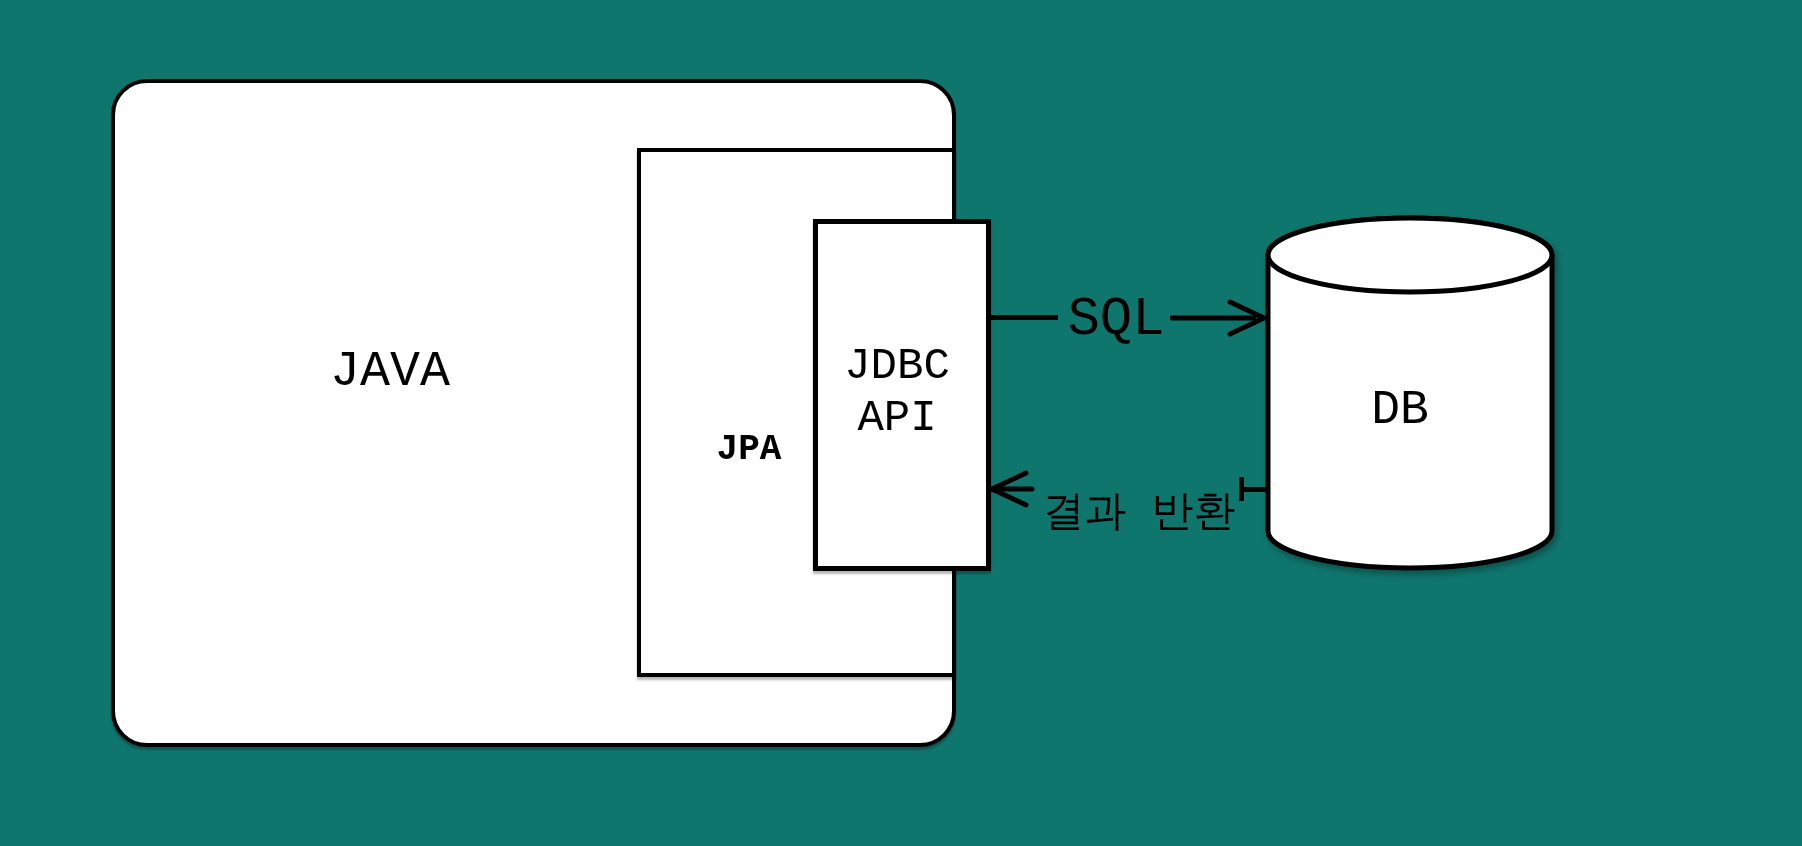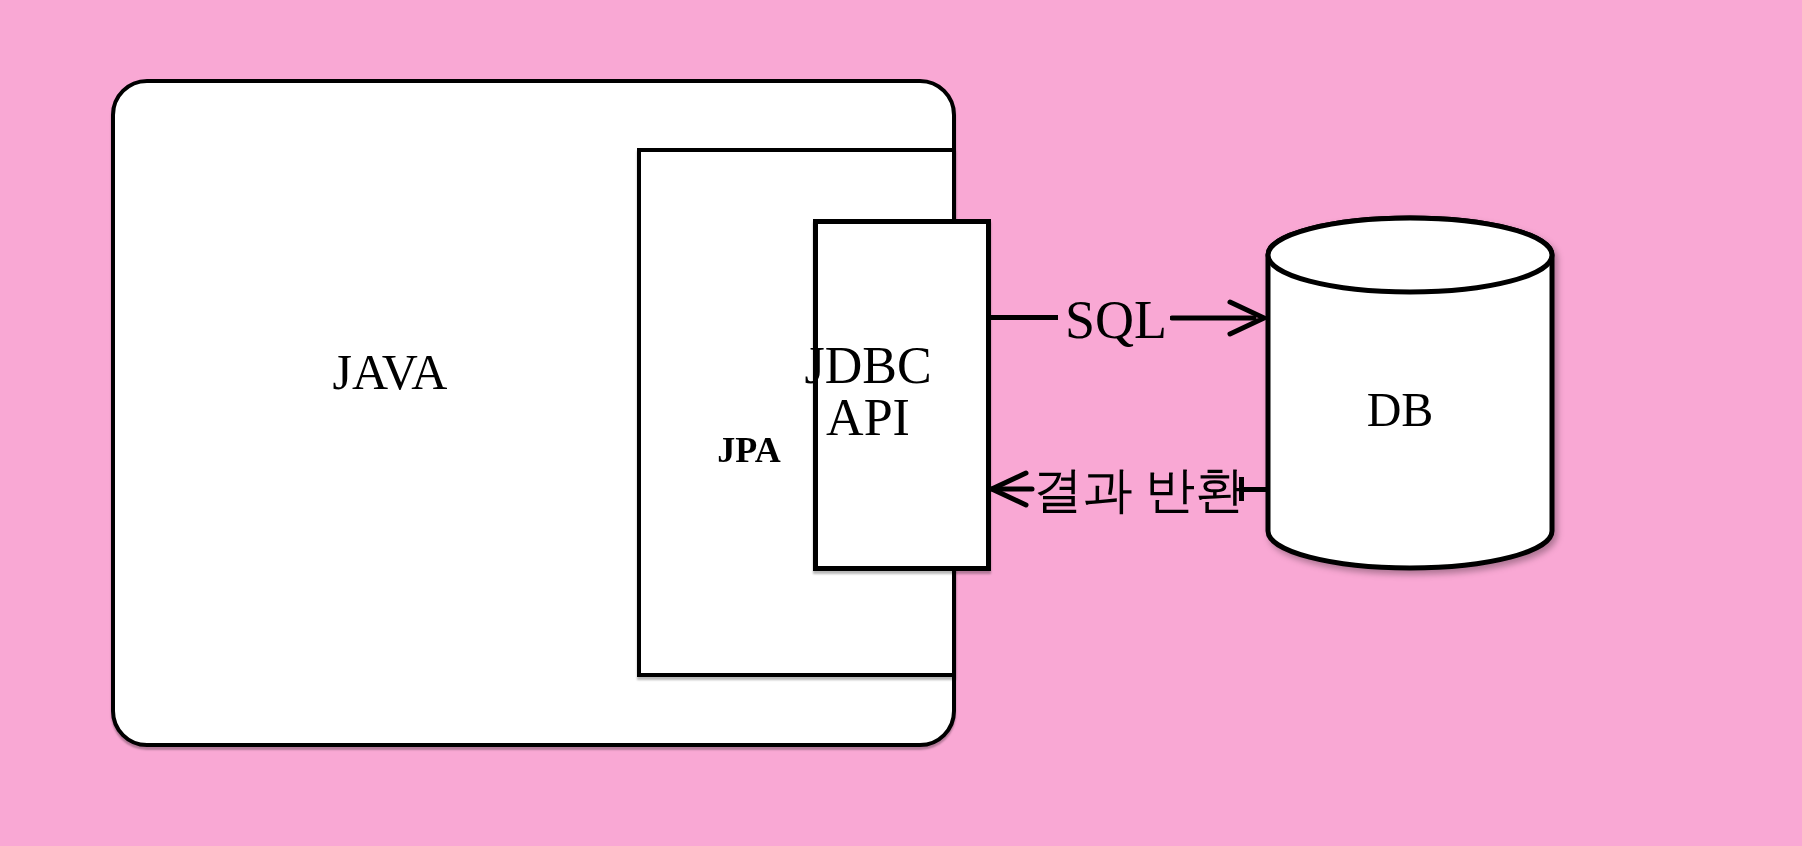--- a/index.html
+++ b/index.html
@@ -4,22 +4,22 @@
 <style>
   html, body {
     margin: 0;
     padding: 0;
     background: #ffffff;
   }
   .canvas {
     position: relative;
     width: 1802px;
     height: 846px;
-    background: #f9a8d4;
-    font-family: Liberation Serif, serif;
+    background: #0f766e;
+    font-family: Liberation Mono, monospace;
     color: #000000;
     overflow: hidden;
   }
   .abs { position: absolute; }
 
   
   .app-box {
     left: 111px; top: 79px; width: 845px; height: 668px;
     border: 4px solid #000; border-radius: 36px;
     background: #fff; box-sizing: border-box;
@@ -36,23 +36,23 @@
     border: 5px solid #000;
     background: #fff; box-sizing: border-box;
     box-shadow: 0 3px 2px rgba(0,0,0,0.28);
   }
 
   
   .label { text-align: center; white-space: nowrap; }
   .label span { display: block; }
   .app-label   { left: 90px;   top: 340px; width: 600px; font-size: 50px; line-height: 64px; }
   .jpa-label   { left: 624px;  top: 419px; width: 250px; font-size: 36px; line-height: 62px; font-weight: bold; }
-  .jdbc-label  { left: 784px;  top: 340px; width: 168px; font-size: 52px; line-height: 52px; }
+  .jdbc-label  { left: 813px;  top: 340px; width: 168px; font-size: 44px; line-height: 52px; }
   .sql-label   { left: 1046px; top: 291px; width: 140px; font-size: 54px; line-height: 58px; }
-  .result-label{ left: 1019px; top: 461px; width: 240px; font-size: 50px; line-height: 58px; }
+  .result-label{ left: 1019px; top: 485px; width: 240px; font-size: 42px; line-height: 58px; }
   .db-label    { left: 1300px; top: 378px; width: 200px; font-size: 48px; line-height: 64px; }
 
   
   .hline { background: #000; height: 5px; }
   .sql-line    { left: 988px;  top: 315px; width: 70px; }
   .result-line { left: 1241px; top: 487px; width: 29px; }
   .result-tick { left: 1239px; top: 477px; width: 5px; height: 24px; background: #000; }
 
   .arrow-svg { display: block; }
   .cyl-svg { filter: drop-shadow(3px 4px 3px rgba(0,0,0,0.30)); }

